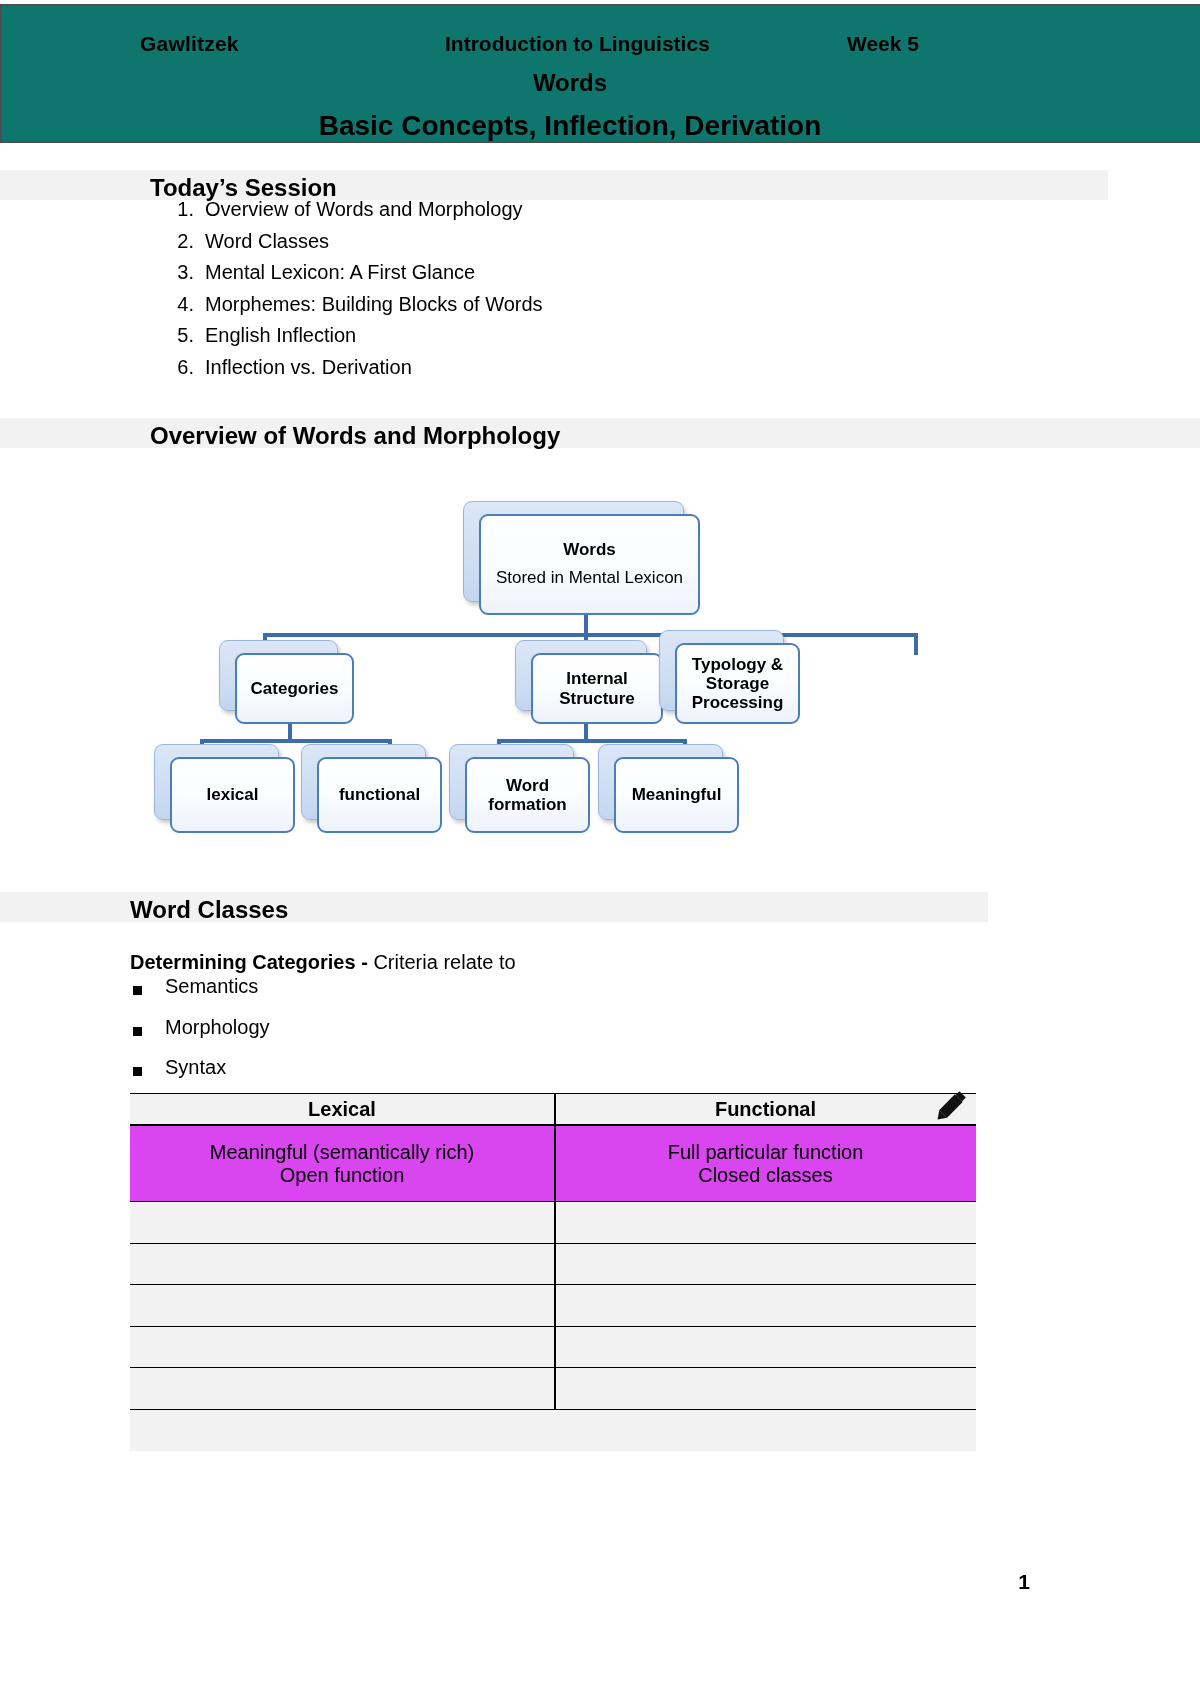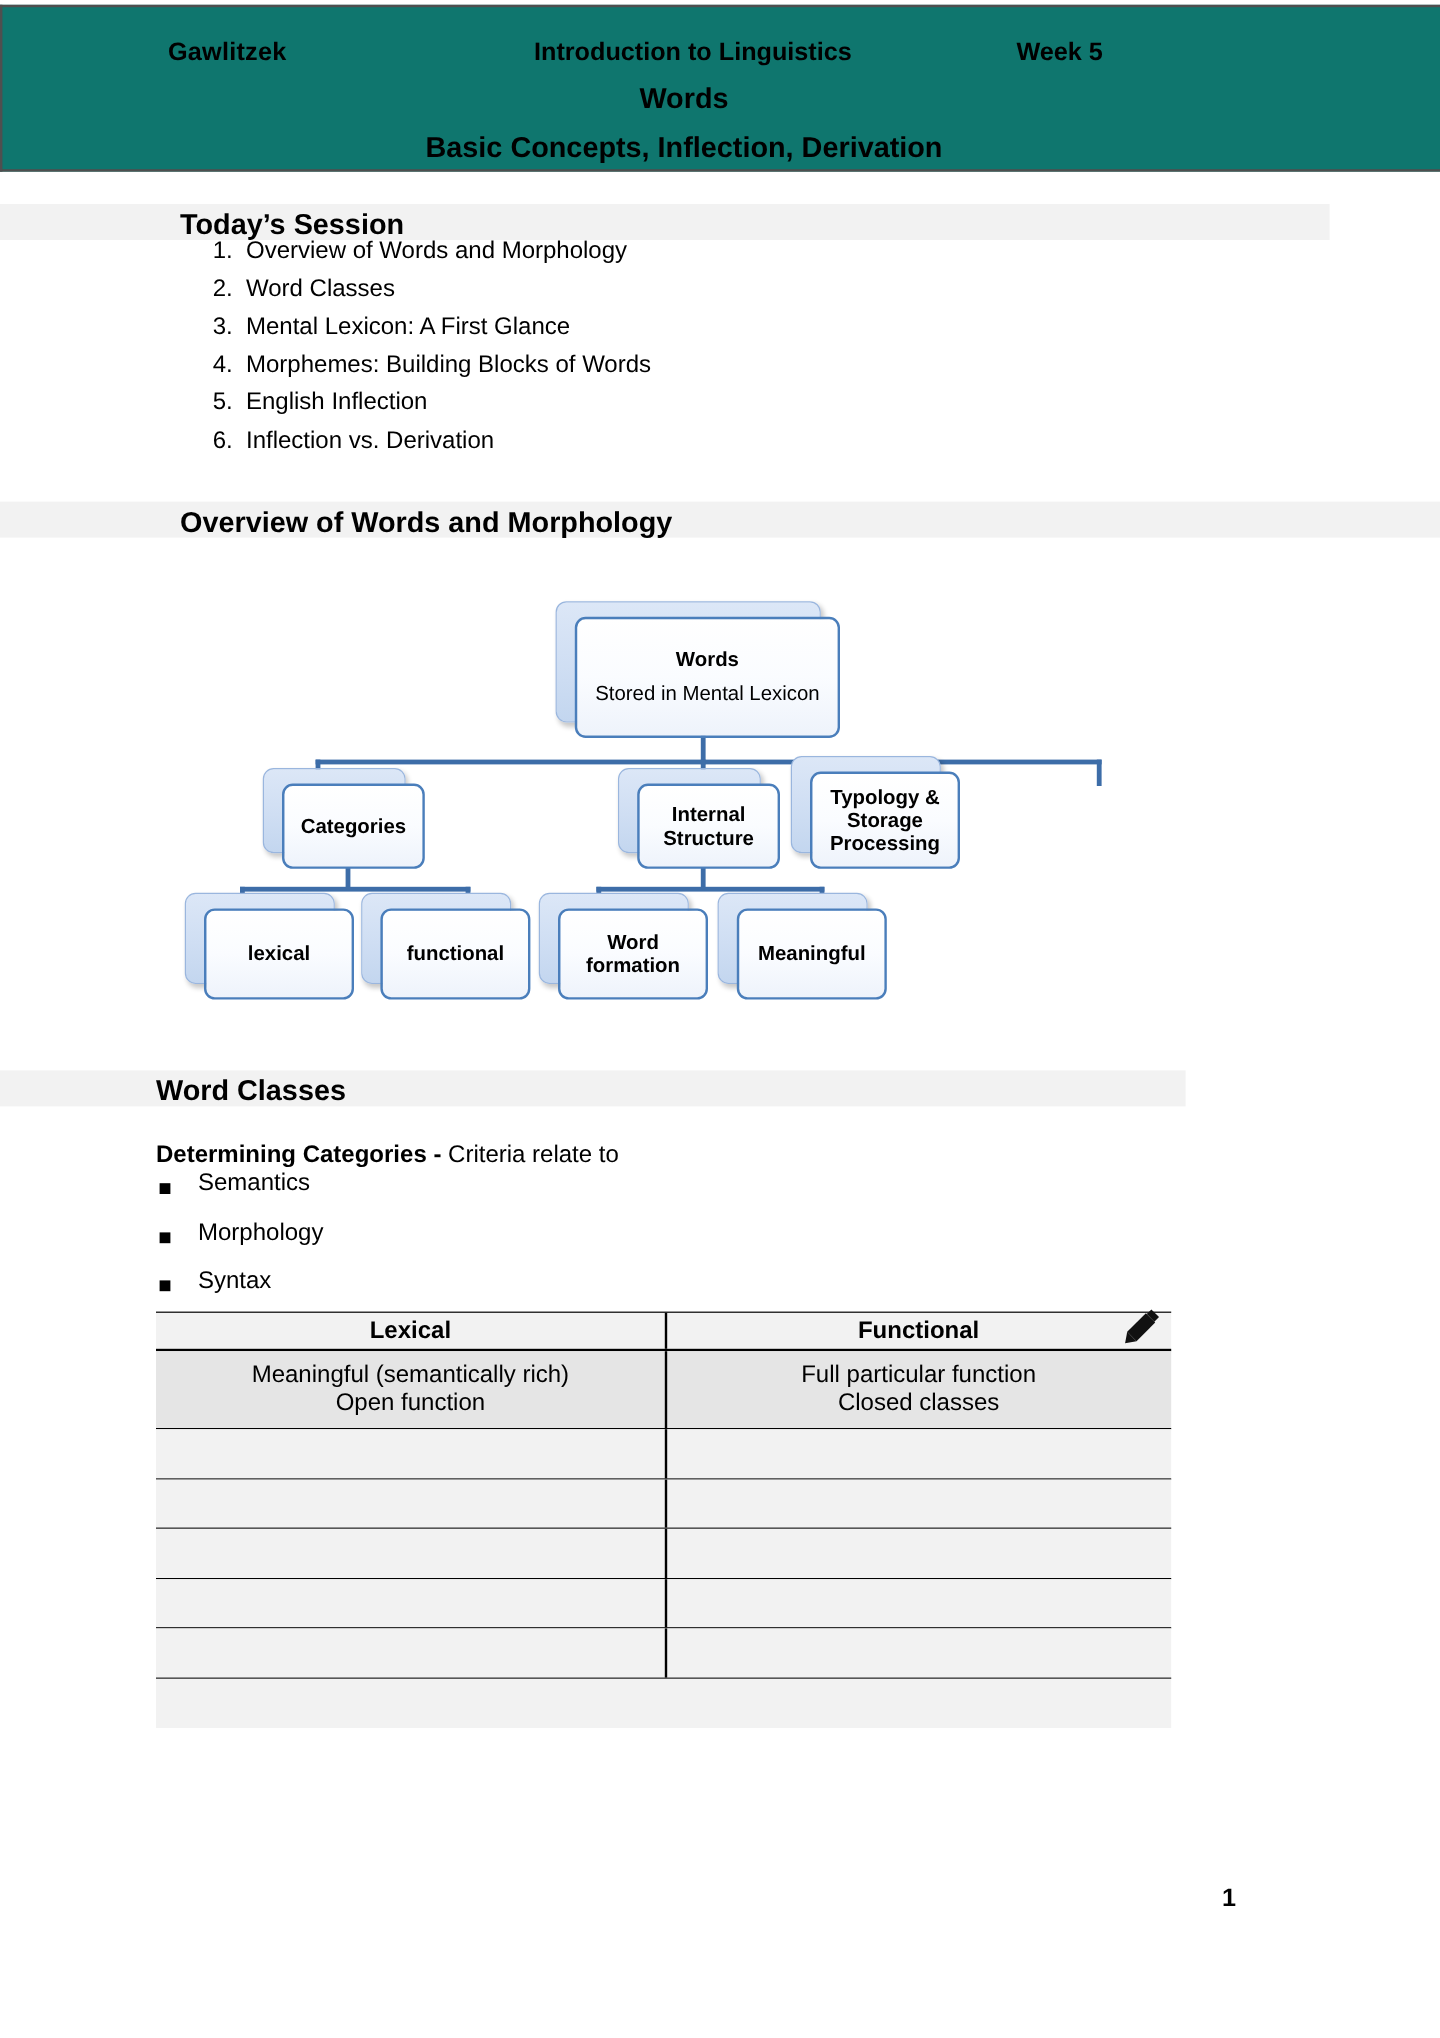--- a/index.html
+++ b/index.html
@@ -27,21 +27,21 @@
   }
   .hdr-author{position:absolute;left:138px;top:0;font-size:21px;font-weight:bold;letter-spacing:.2px;}
   .hdr-course{position:absolute;left:443px;top:0;font-size:21px;font-weight:bold;}
   .hdr-week{position:absolute;left:845px;top:0;font-size:21px;font-weight:bold;}
   .hdr-title1{
     position:absolute;left:0;top:63px;width:1136px;text-align:center;
     font-size:24px;font-weight:bold;
   }
   .hdr-title2{
     position:absolute;left:0;top:104px;width:1136px;text-align:center;
-    font-size:24px;font-weight:bold;
+    font-size:28px;font-weight:bold;
   }
 
   
   .sec-band{
     position:absolute;left:0;width:1200px;height:30px;background:#f2f2f2;
   }
   .sec-band.narrow{width:1108px;}
   .sec-band .sec-title{
     position:absolute;top:4px;font-size:24px;font-weight:bold;
   }
@@ -85,21 +85,21 @@
   .bl .txt{position:absolute;left:32px;top:0;}
 
   
   .tbl{position:absolute;left:130px;top:1093px;width:846px;}
   .tbl .trow{position:relative;width:846px;box-sizing:border-box;}
   .tbl .hdrrow{
     height:33px;background:#f2f2f2;
     border-top:1.6px solid #000;border-bottom:2.6px solid #000;
   }
   .tbl .body2{
-    height:65px;background:#e5e5e5;border-bottom:1.6px solid #000;
+    height:76px;background:#d946ef;border-bottom:1.6px solid #000;
   }
   .tbl .emptyrow{
     height:41.5px;background:#f2f2f2;border-bottom:1.6px solid #000;
   }
   .tbl .lastrow{height:41px;background:#f2f2f2;border-bottom:none;}
   .tbl .cell-l{
     position:absolute;left:0;top:0;width:424px;height:100%;
     display:flex;flex-direction:column;align-items:center;justify-content:center;
     font-size:20px;
   }
@@ -196,21 +196,21 @@
       </div>
     </div>
 
     <div class="node" style="left:235px;top:158px;width:119px;height:71px;">
       <div class="shadow"></div>
       <div class="face">
         <span class="lbl">Categories</span>
       </div>
     </div>
 
-    <div class="node" style="left:531px;top:158px;width:119px;height:71px;">
+    <div class="node" style="left:531px;top:158px;width:119px;height:71px;padding-left:13px;">
       <div class="shadow"></div>
       <div class="face">
         <span class="lbl">Internal Structure</span>
       </div>
     </div>
 
     <div class="node" style="left:675px;top:148px;width:125px;height:81px;">
       <div class="shadow"></div>
       <div class="face">
         <span class="lbl">Typology &amp; Storage Processing</span>

